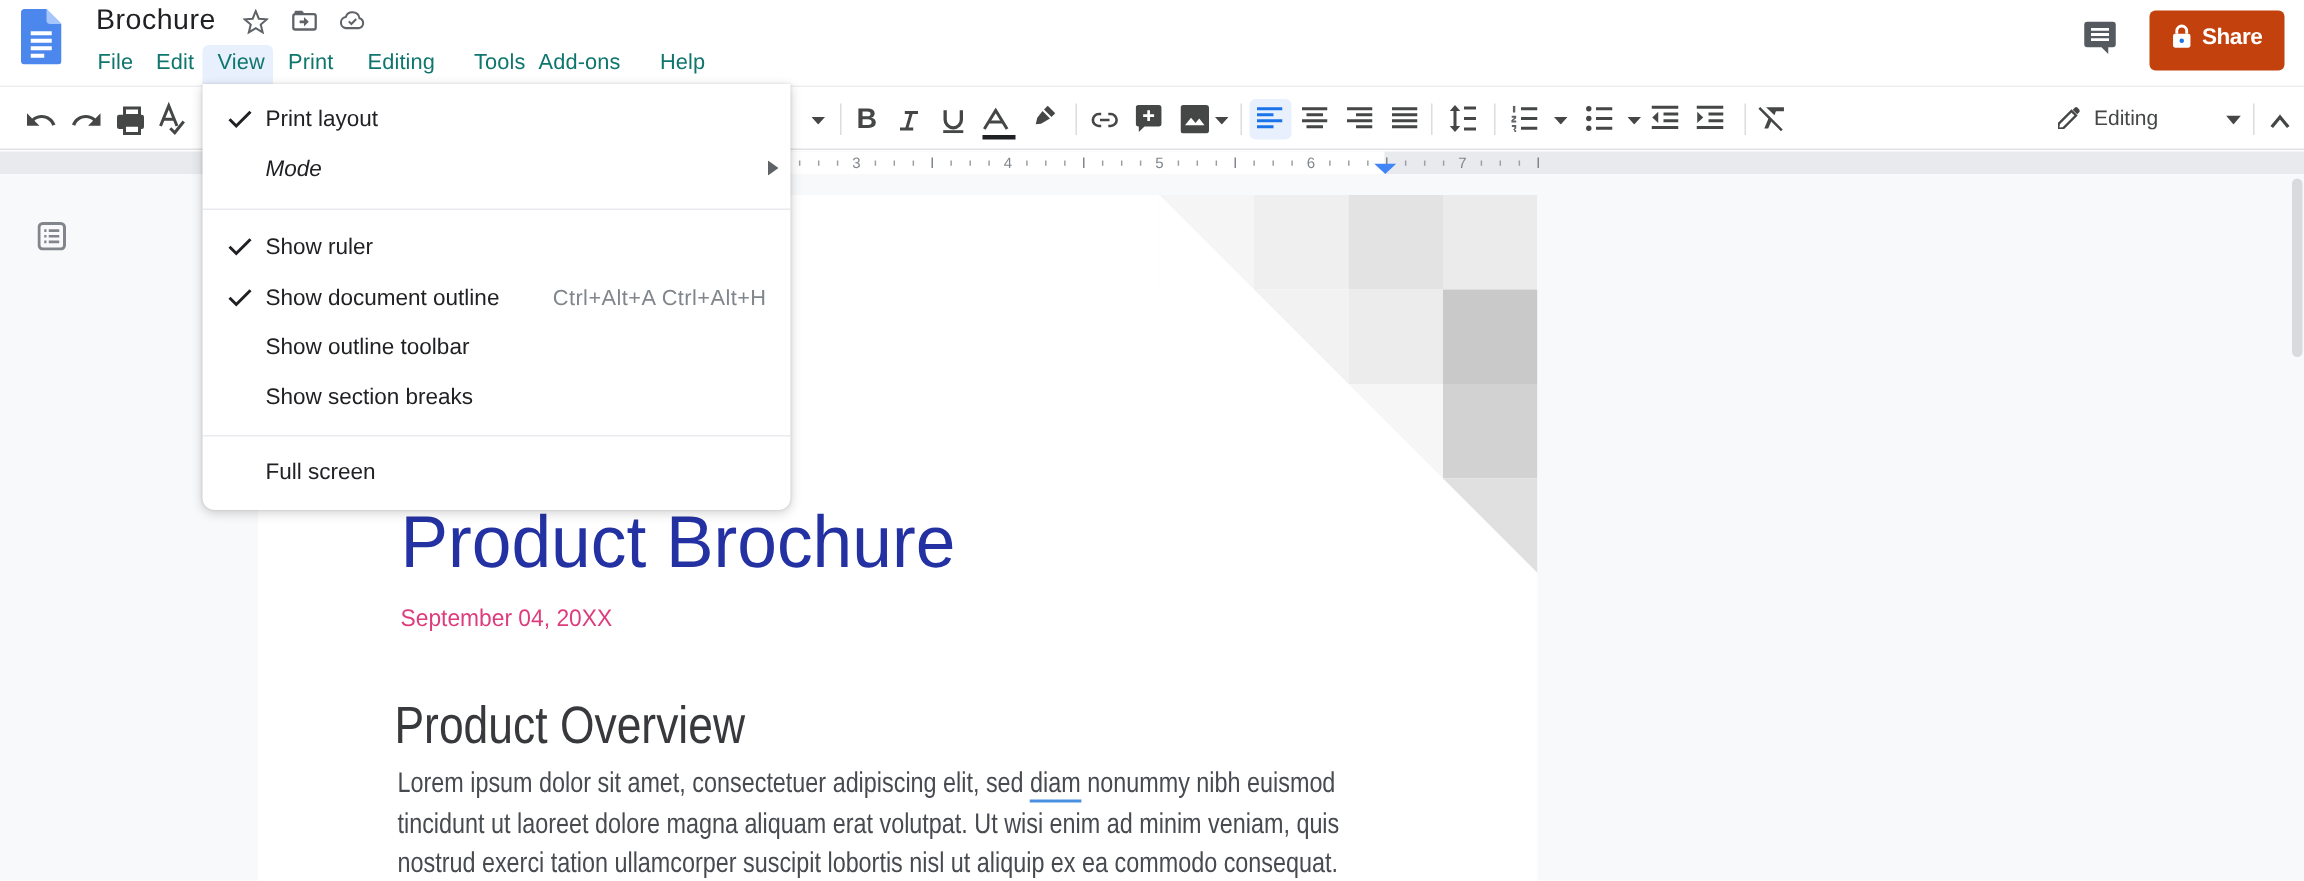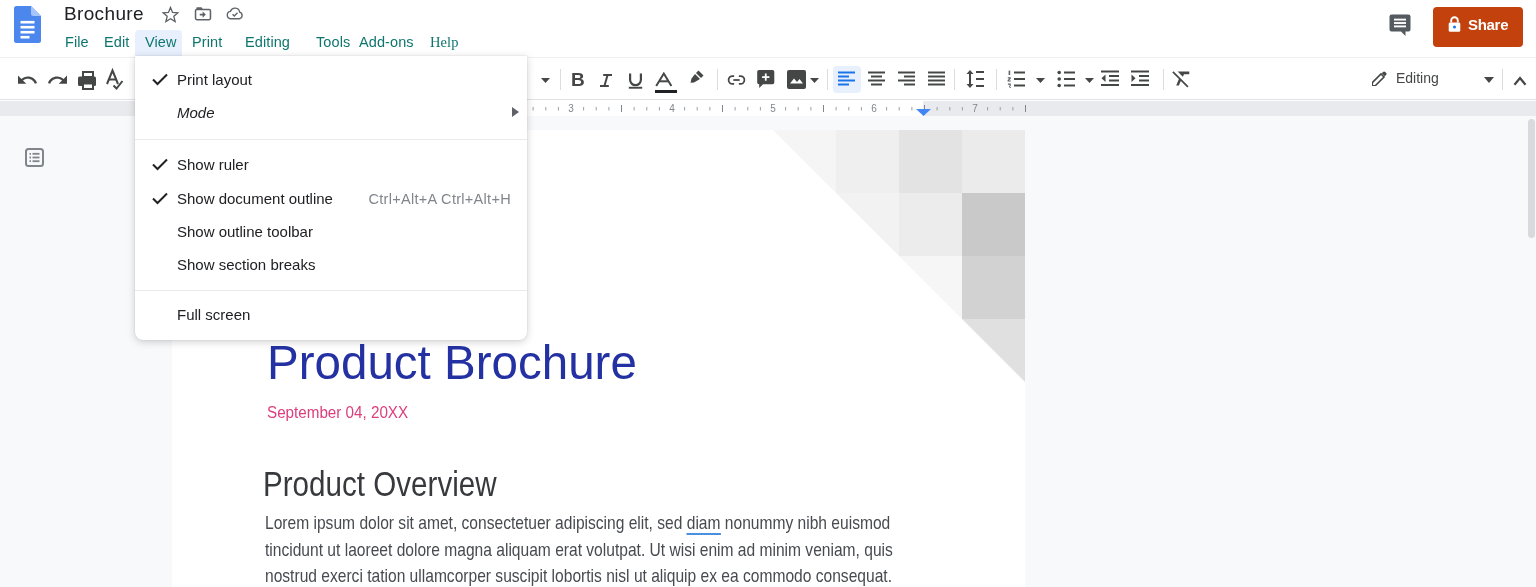--- a/index.html
+++ b/index.html
@@ -160,21 +160,21 @@
   <path d="M8.7 9.5 L11 11.8 L15.3 7.4" fill="none" stroke="#5f6368" stroke-width="1.8"></path>
 </svg>
 <div id="viewpill"></div>
 <div class="menuitem" style="left:65px;">File</div>
 <div class="menuitem" style="left:104px;">Edit</div>
 <div class="menuitem" style="left:145px;">View</div>
 <div class="menuitem" style="left:192px;">Print</div>
 <div class="menuitem" style="left:245px;">Editing</div>
 <div class="menuitem" style="left:316px;">Tools</div>
 <div class="menuitem" style="left:359px;">Add-ons</div>
-<div class="menuitem" style="left:430px;font-family:Liberation Serif, serif;">Help</div>
+<div class="menuitem" style="left:440px;">Help</div>
 
 <svg class="abs" style="left:1389px; top:14px;" width="22" height="22" viewBox="0 0 22 22">
   <path d="M2 0 H19 A2 2 0 0 1 21 2 V15 A2 2 0 0 1 19 17 H16 V21.5 L11.5 17 H2 A2 2 0 0 1 0 15 V2 A2 2 0 0 1 2 0 Z" fill="#545a60" transform="translate(0.5,0.5)"></path>
   <g stroke="#fff" stroke-width="1.9">
     <line x1="5" y1="5.6" x2="17" y2="5.6"></line>
     <line x1="5" y1="9" x2="17" y2="9"></line>
     <line x1="5" y1="12.4" x2="17" y2="12.4"></line>
   </g>
 </svg>
 <div id="sharebtn">

